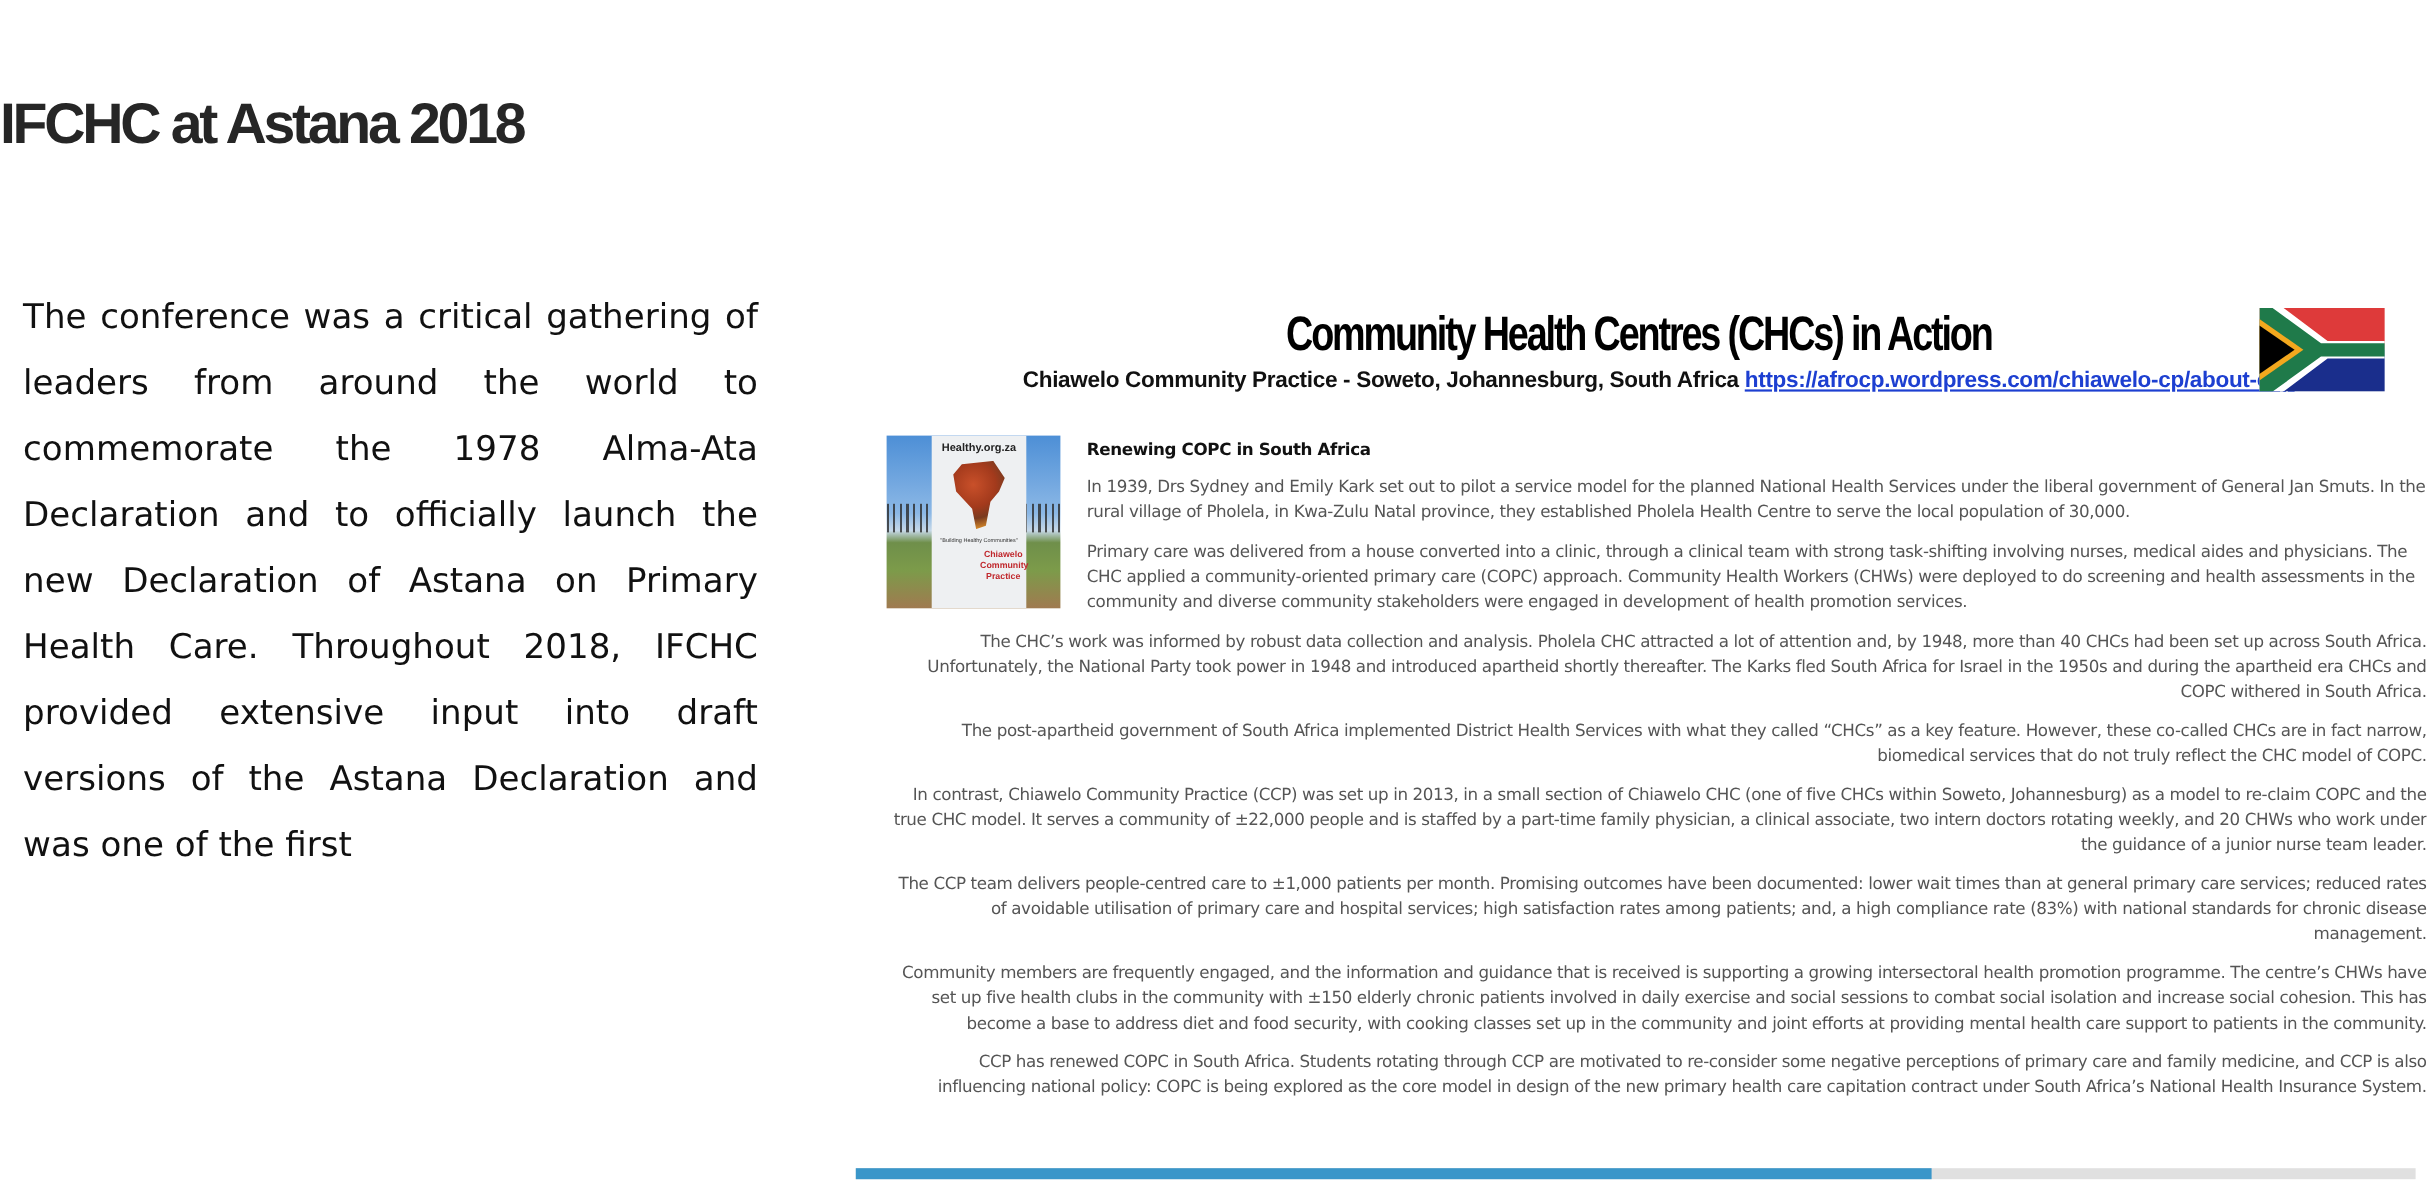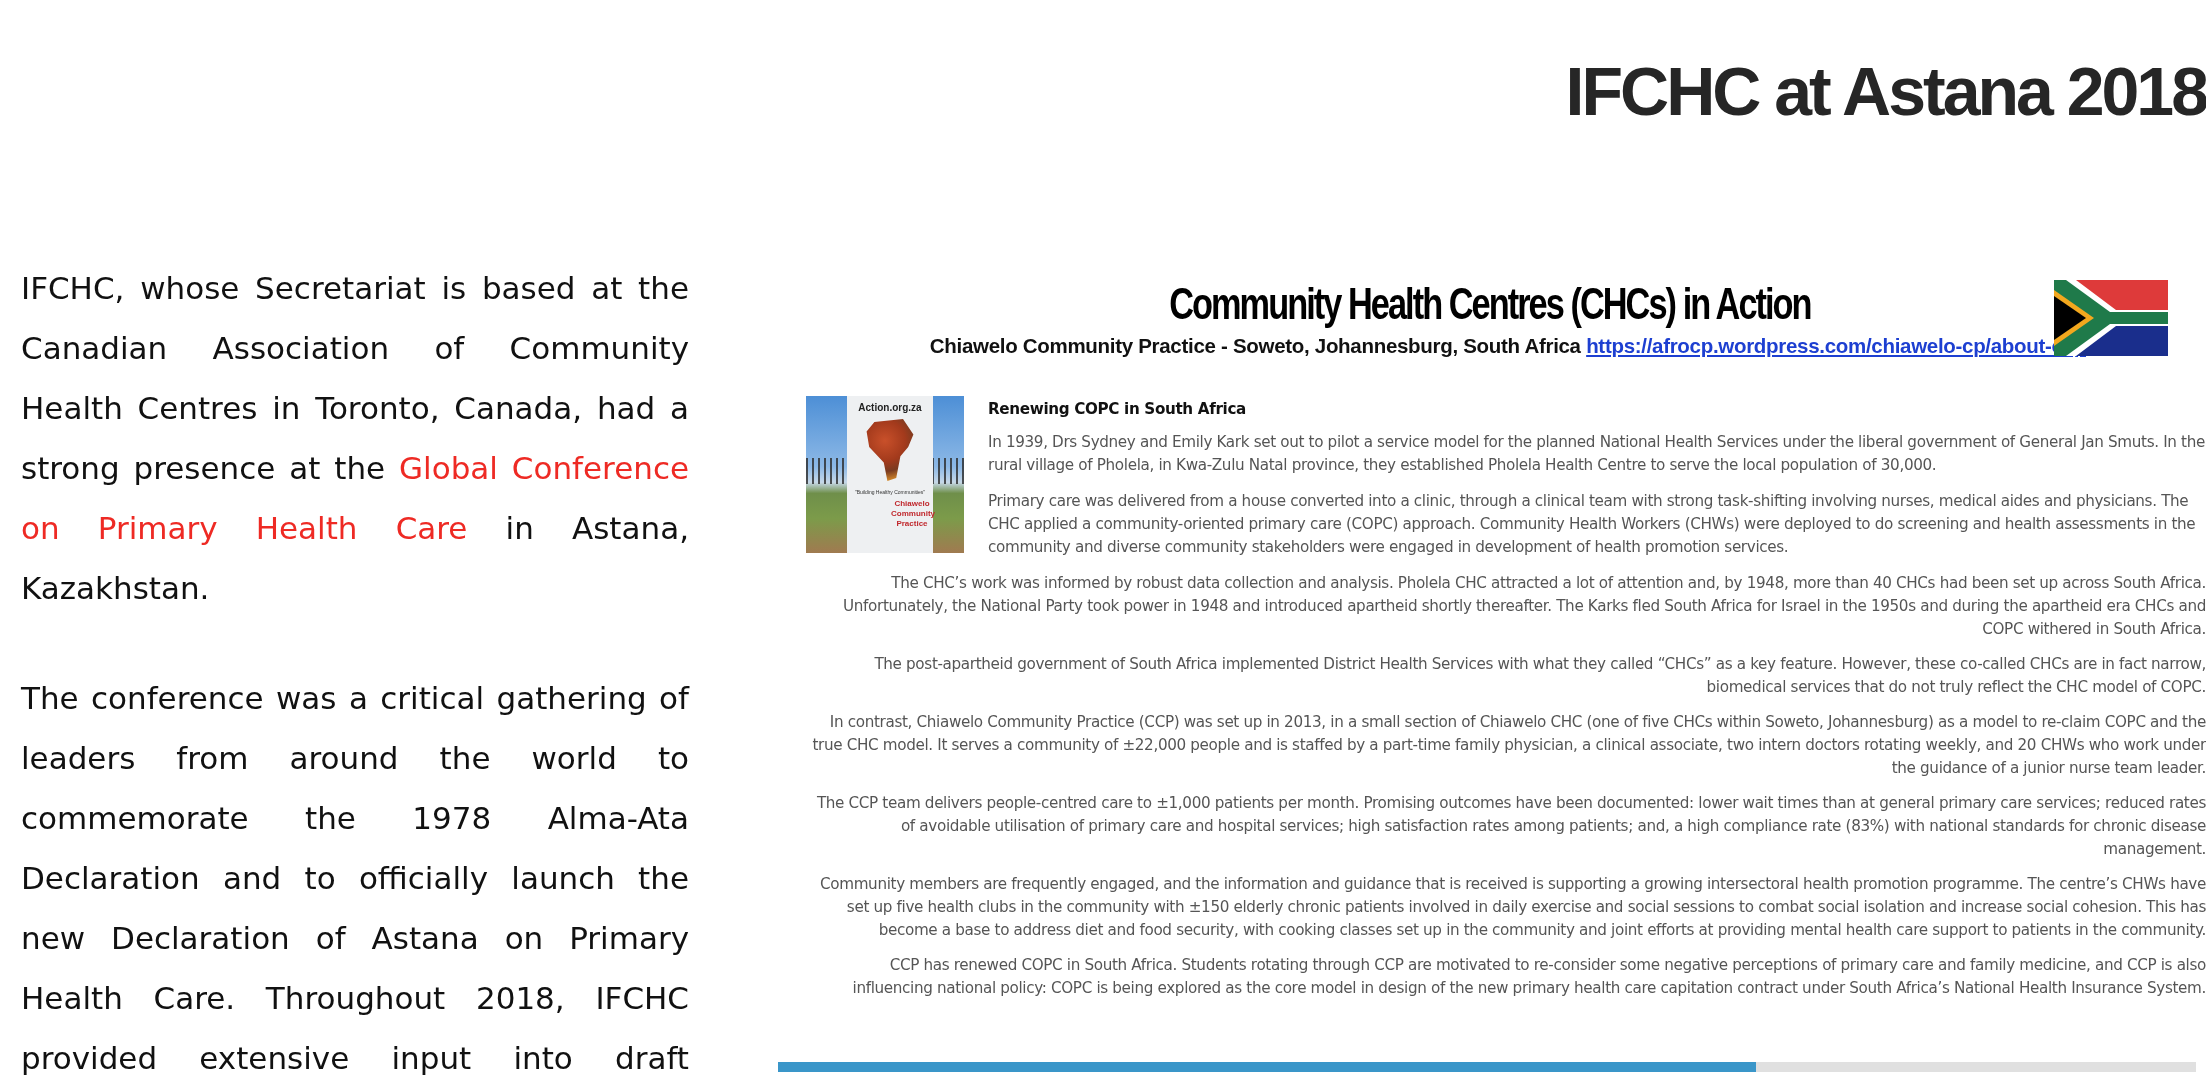--- a/index.html
+++ b/index.html
@@ -1,20 +1,20 @@
 <!DOCTYPE html>
 <html><head>
   <meta charset="utf-8">
   <style>
     html, body { margin: 0; padding: 0; background: #ffffff; }
     body { width: 2206px; height: 1080px; position: relative; overflow: hidden; font-family: "DejaVu Sans", sans-serif; }
 
     .page-title {
-      position: absolute; left: 0; top: 46px; width: 2206px; text-align: right;
-      font-family: "Liberation Sans", sans-serif; font-weight: bold; font-size: 68px;
+      position: absolute; left: 0; top: 68px; width: 2206px; text-align: left;
+      font-family: "Liberation Sans", sans-serif; font-weight: bold; font-size: 52px;
       letter-spacing: -3px; color: #262626; line-height: 90px; margin: 0;
     }
 
     .left-col {
       position: absolute; left: 21px; top: 258px; width: 668px;
       font-family: "DejaVu Sans", sans-serif; font-size: 31px; line-height: 60px;
       color: #111111; text-align: justify;
     }
     .left-col p { margin: 0 0 50px 0; }
     .left-col .link-red { color: #ee2a24; text-decoration: none; }
@@ -61,21 +61,20 @@
 
     .scrollbar { position: absolute; left: 778px; top: 1062px; width: 1418px; height: 10px; background: #e0e0e0; }
     .scrollbar .thumb { position: absolute; left: 0; top: 0; height: 10px; background: #3a96c9; }
   </style>
 </head>
 <body>
 
 <h1 class="page-title">IFCHC at Astana 2018</h1>
 
 <div class="left-col">
-  <p><span>IFCHC, whose Secretariat is based at the Canadian Association of Community Health Centres in Toronto, Canada, had a strong presence at the </span><a href="#" class="link-red" style="color: rgb(238, 42, 36);">Global Conference on Primary Health Care</a><span> in Astana, Kazakhstan.</span></p>
   <p>The conference was a critical gathering of leaders from around the world to commemorate the 1978 Alma-Ata Declaration and to officially launch the new Declaration of Astana on Primary Health Care. Throughout 2018, IFCHC provided extensive input into draft versions of the Astana Declaration and was one of the first</p>
 </div>
 
 <div class="panel">
   <div class="panel-heading">Community Health Centres (CHCs) in Action</div>
   <div class="panel-sub">
     <span>Chiawelo Community Practice - Soweto, Johannesburg, South Africa</span>
     <a href="#">https://afrocp.wordpress.com/chiawelo-cp/about-ccp</a>
   </div>
 
@@ -84,21 +83,21 @@
     <rect x="0" y="38" width="114" height="38" fill="#1a2e8c"></rect>
     <polygon points="0,0 22,0 62,30 114,30 114,46 62,46 22,76 0,76" fill="#ffffff"></polygon>
     <polygon points="0,0 12,0 56,32 114,32 114,44 56,44 12,76 0,76" fill="#1f7a4a"></polygon>
     <polygon points="0,10 40,38 0,66" fill="#f3a81e"></polygon>
     <polygon points="0,16 32,38 0,60" fill="#000000"></polygon>
   </svg>
 
   <div class="photo">
     <div class="fence"></div>
     <div class="banner">
-      <div class="b-top">Action.org.za</div>
+      <div class="b-top">Healthy.org.za</div>
       <div class="africa"></div>
       <div class="b-mid">"Building Healthy Communities"</div>
       <div class="b-name">Chiawelo Community Practice</div>
     </div>
   </div>
 
   <div class="intro body-text">
     <div class="sec-heading">Renewing COPC in South Africa</div>
     <p>In 1939, Drs Sydney and Emily Kark set out to pilot a service model for the planned National Health Services under the liberal government of General Jan Smuts. In the rural village of Pholela, in Kwa-Zulu Natal province, they established Pholela Health Centre to serve the local population of 30,000.</p>
     <p>Primary care was delivered from a house converted into a clinic, through a clinical team with strong task-shifting involving nurses, medical aides and physicians.  The CHC applied a community-oriented primary care (COPC) approach. Community Health Workers (CHWs) were deployed to do screening and health assessments in the community and diverse community stakeholders were engaged in development of health promotion services.</p>

